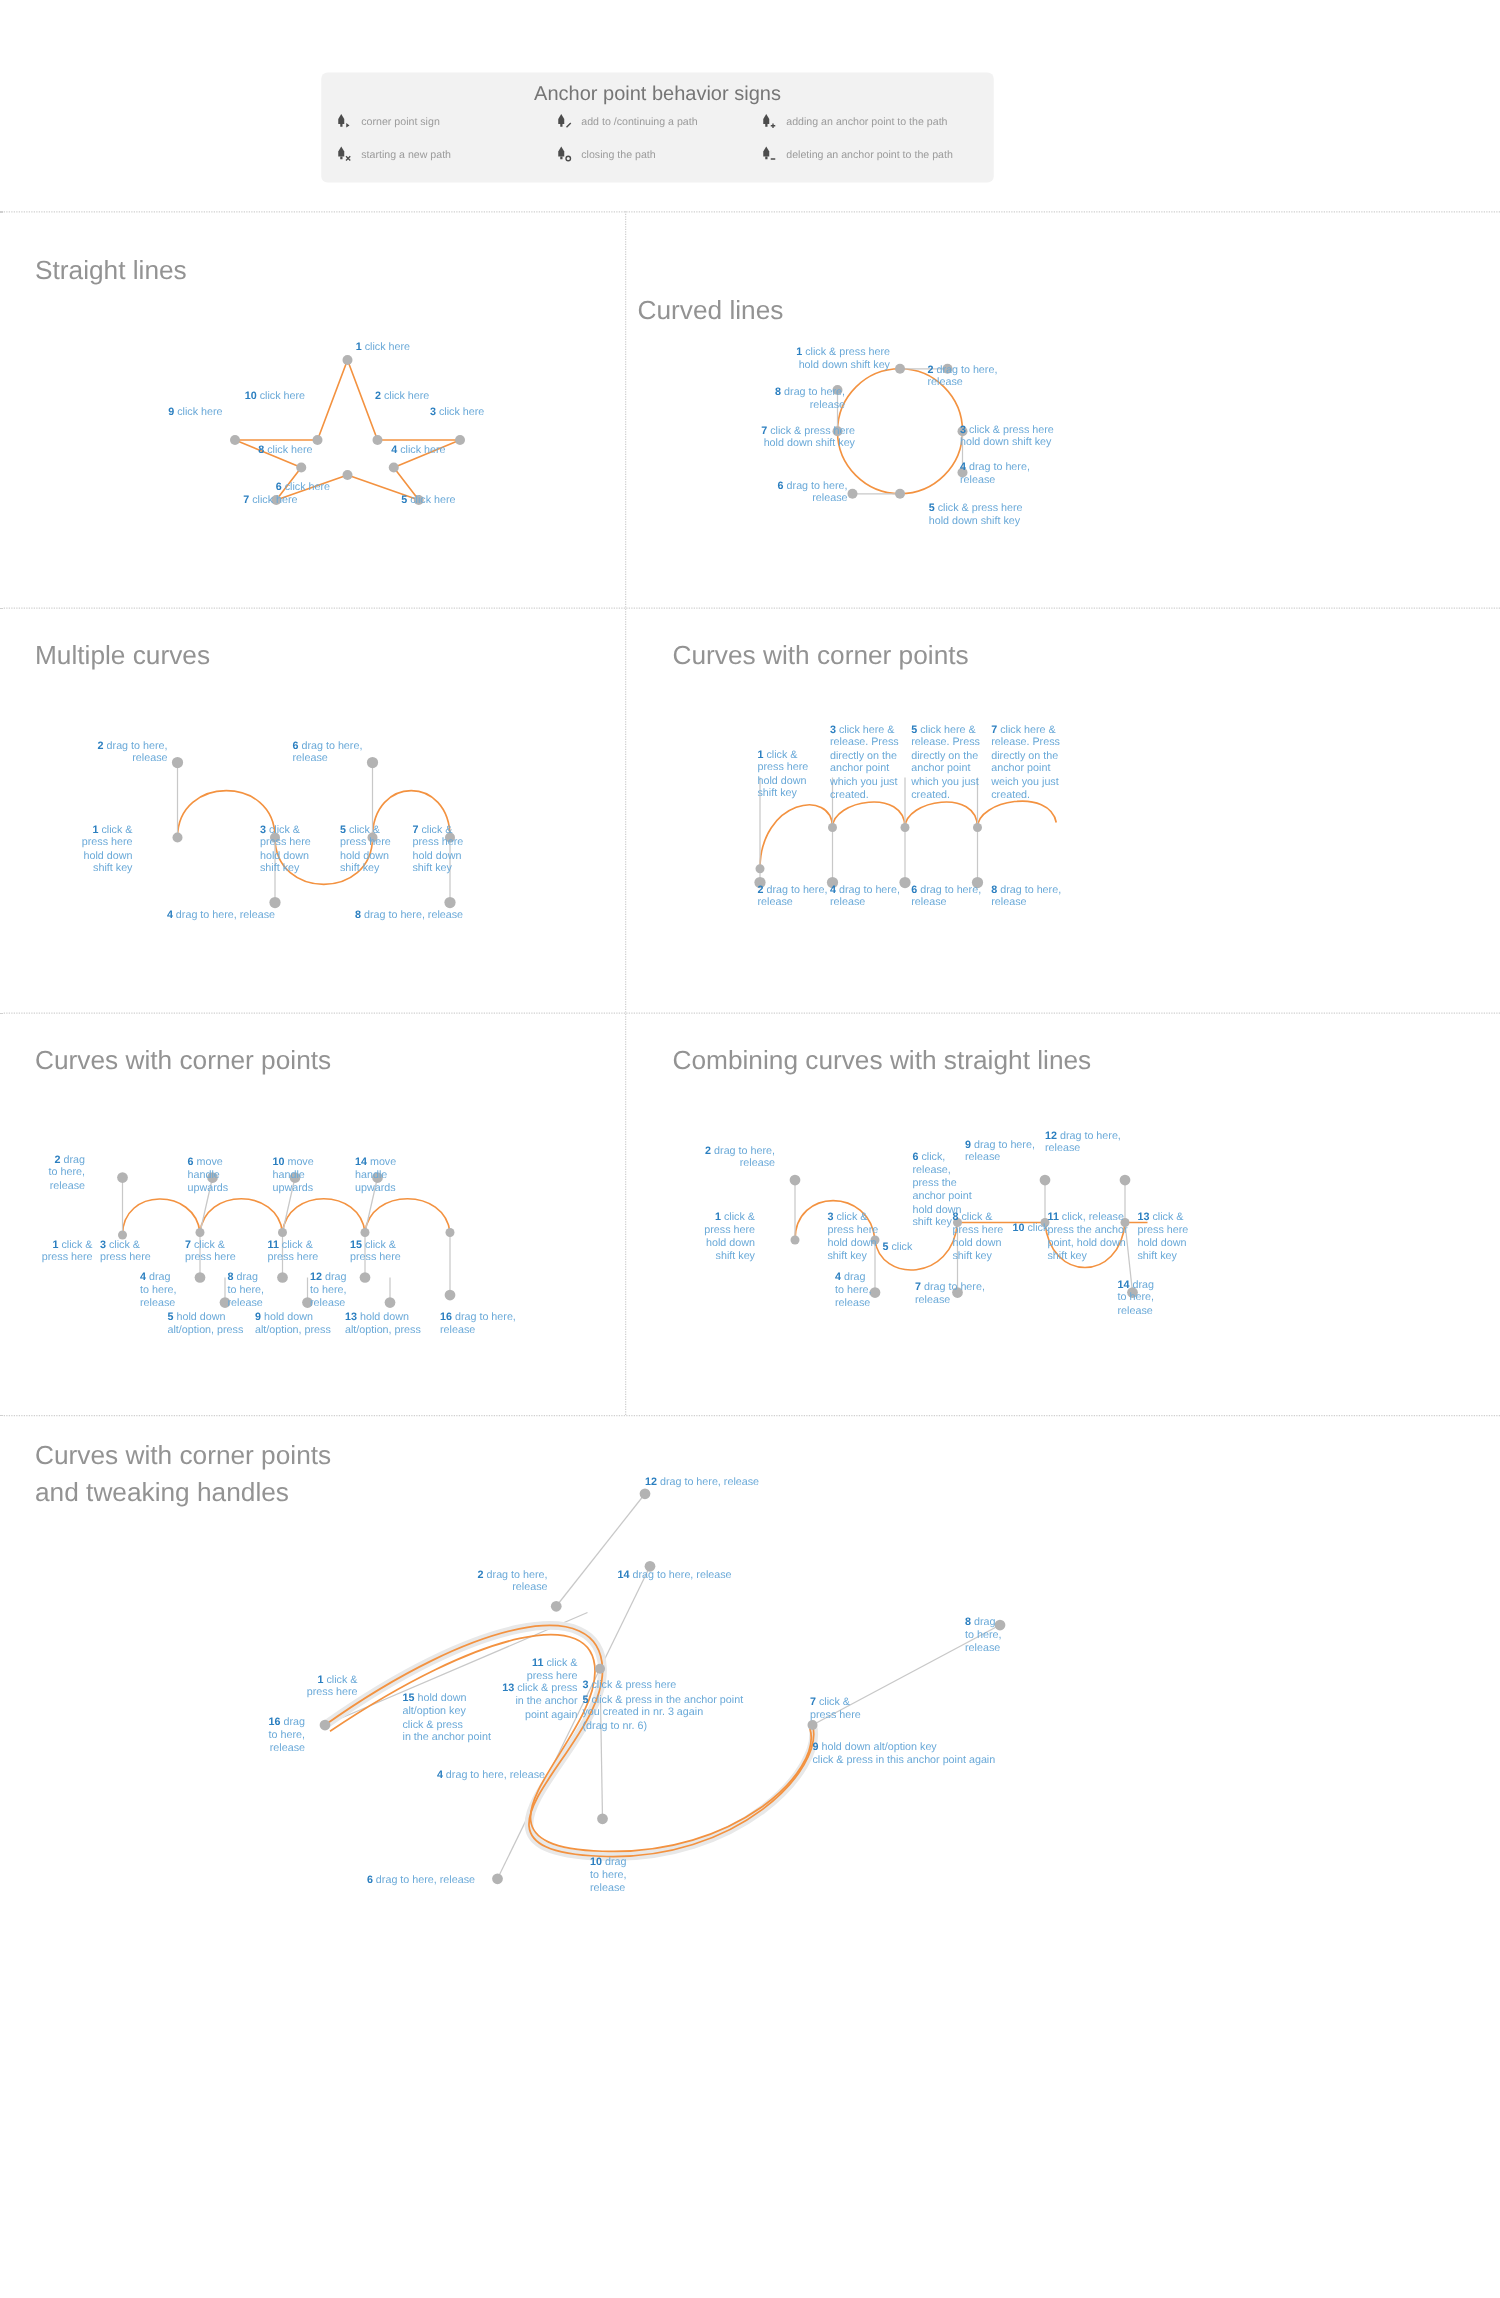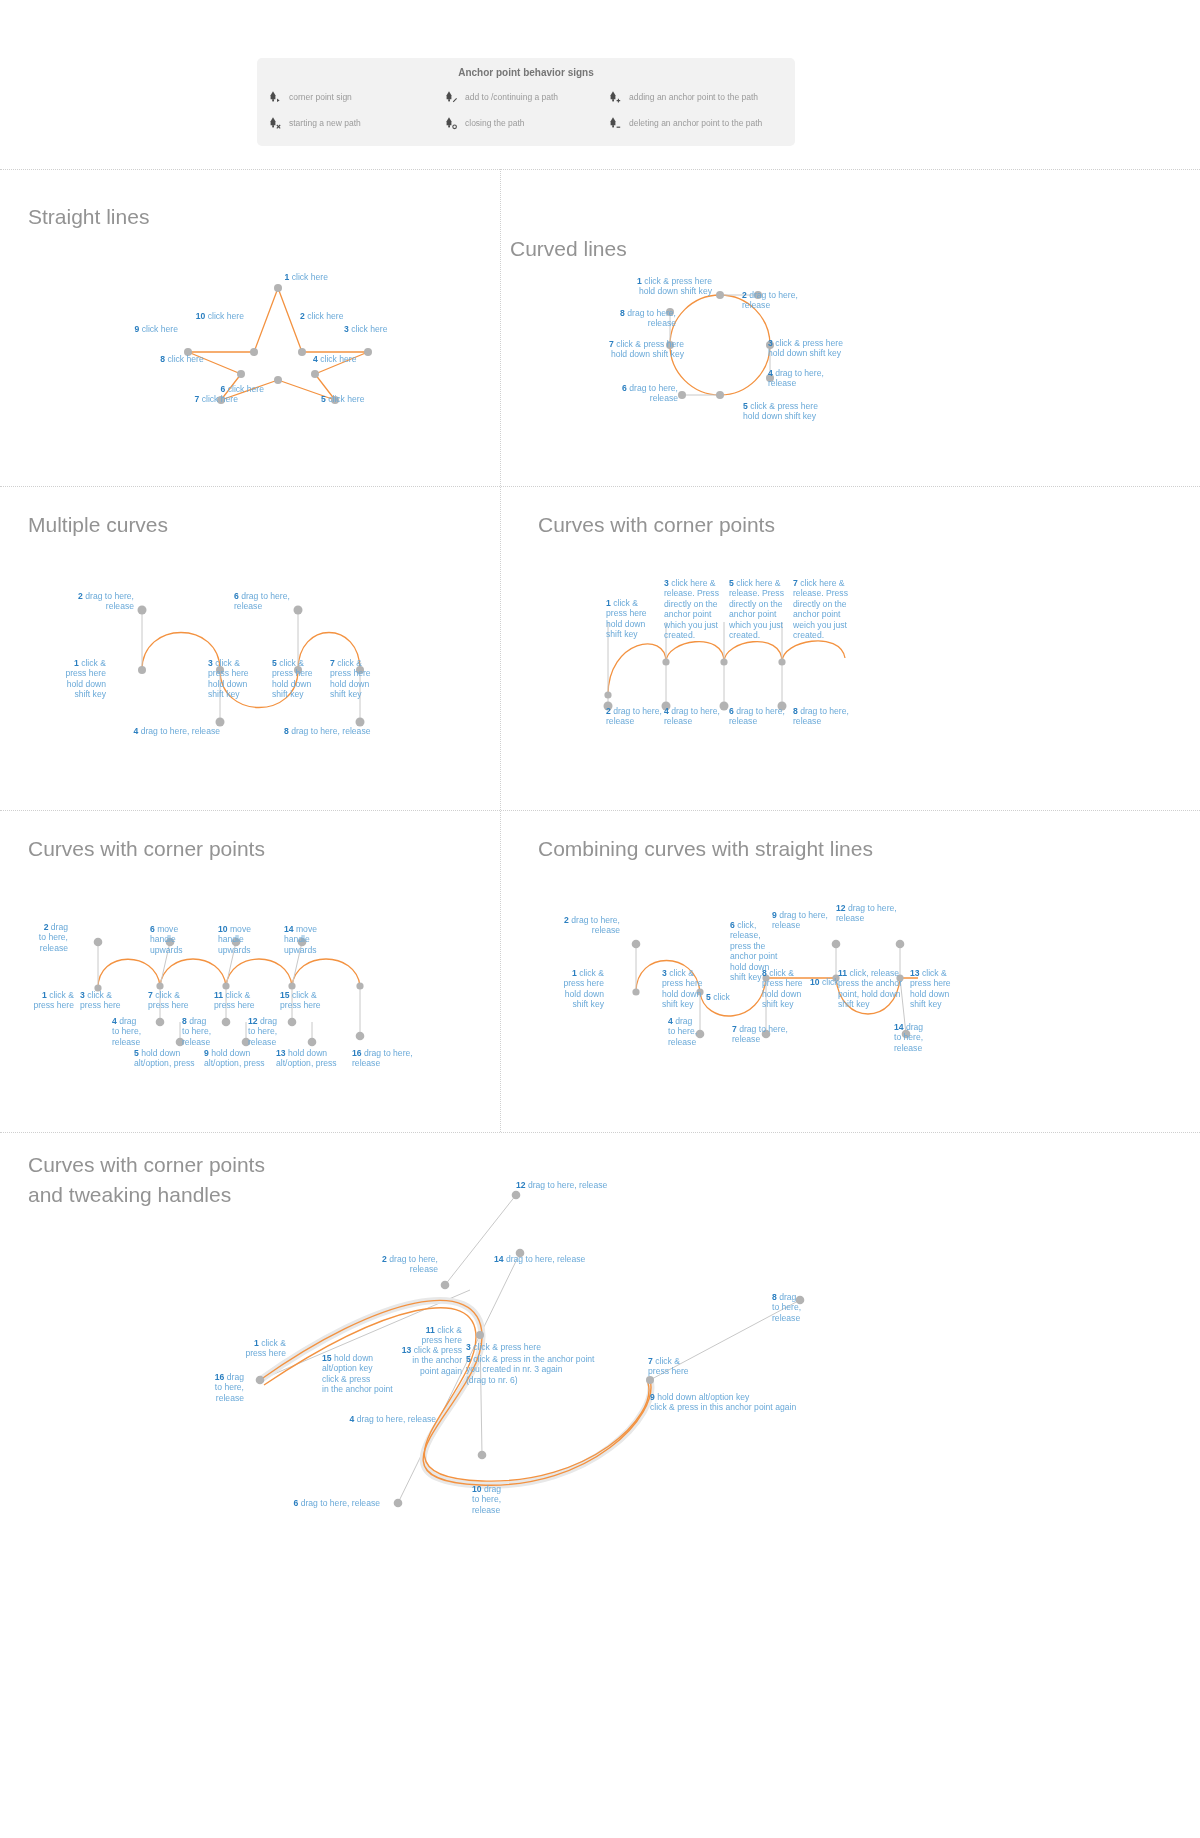--- a/index.html
+++ b/index.html
@@ -19,21 +19,21 @@
     position:absolute;left:0;top:14px;width:1200px;text-align:center;
     font-size:27px;font-weight:400;color:#8b8b8b;
     font-family:"Liberation Sans", sans-serif;letter-spacing:.2px;
   }
   .legend-box{
     position:absolute;left:257px;top:58px;width:538px;height:88px;
     background:#f2f2f2;border-radius:5px;
   }
   .legend-title{
     position:absolute;left:0;top:9px;width:538px;text-align:center;
-    font-size:10px;font-weight:700;color:#767676;
+    font-size:16px;font-weight:400;color:#767676;
   }
   .legend-item{
     position:absolute;display:flex;align-items:center;gap:7px;
     font-size:8.5px;color:#9b9b9b;white-space:nowrap;
   }
   .pen-ico{display:inline-block;width:13px;height:14px;position:relative;}
   .pen-ico svg{display:block;}
 
   
   .hsep{position:absolute;left:0;width:1200px;height:0;
@@ -161,21 +161,21 @@
       </g>
     </svg>
   </div>
   <div class="lbl c" style="left:228px;top:272px;width:100px;"><b>1</b> <span>click here</span></div>
   <div class="lbl" style="left:300px;top:311px;"><b>2</b> <span>click here</span></div>
   <div class="lbl" style="left:344px;top:324px;"><b>3</b> <span>click here</span></div>
   <div class="lbl" style="left:313px;top:354px;"><b>4</b> <span>click here</span></div>
   <div class="lbl" style="left:321px;top:394px;"><b>5</b> <span>click here</span></div>
   <div class="lbl r" style="left:180px;top:384px;width:84px;"><b>6</b> <span>click here</span></div>
   <div class="lbl r" style="left:130px;top:394px;width:108px;"><b>7</b> <span>click here</span></div>
-  <div class="lbl r" style="left:128px;top:354px;width:108px;text-align:center;"><b>8</b> <span>click here</span></div>
+  <div class="lbl r" style="left:142px;top:354px;width:108px;"><b>8</b> <span>click here</span></div>
   <div class="lbl r" style="left:90px;top:324px;width:88px;"><b>9</b> <span>click here</span></div>
   <div class="lbl r" style="left:146px;top:311px;width:98px;"><b>10</b> <span>click here</span></div>
 
   <div class="sect-title" style="left:510px;top:202px;margin-top:32px;">Curved lines</div>
 
   <div class="diagram" style="left:640px;top:280px;">
     <svg width="200" height="140" viewBox="0 0 200 140">
       <circle cx="80" cy="65" r="50" fill="none" stroke="#f39240" stroke-width="1.3"></circle>
       <g stroke="#c8c8c8" stroke-width="1">
         <line x1="80" y1="15" x2="118" y2="15"></line>

